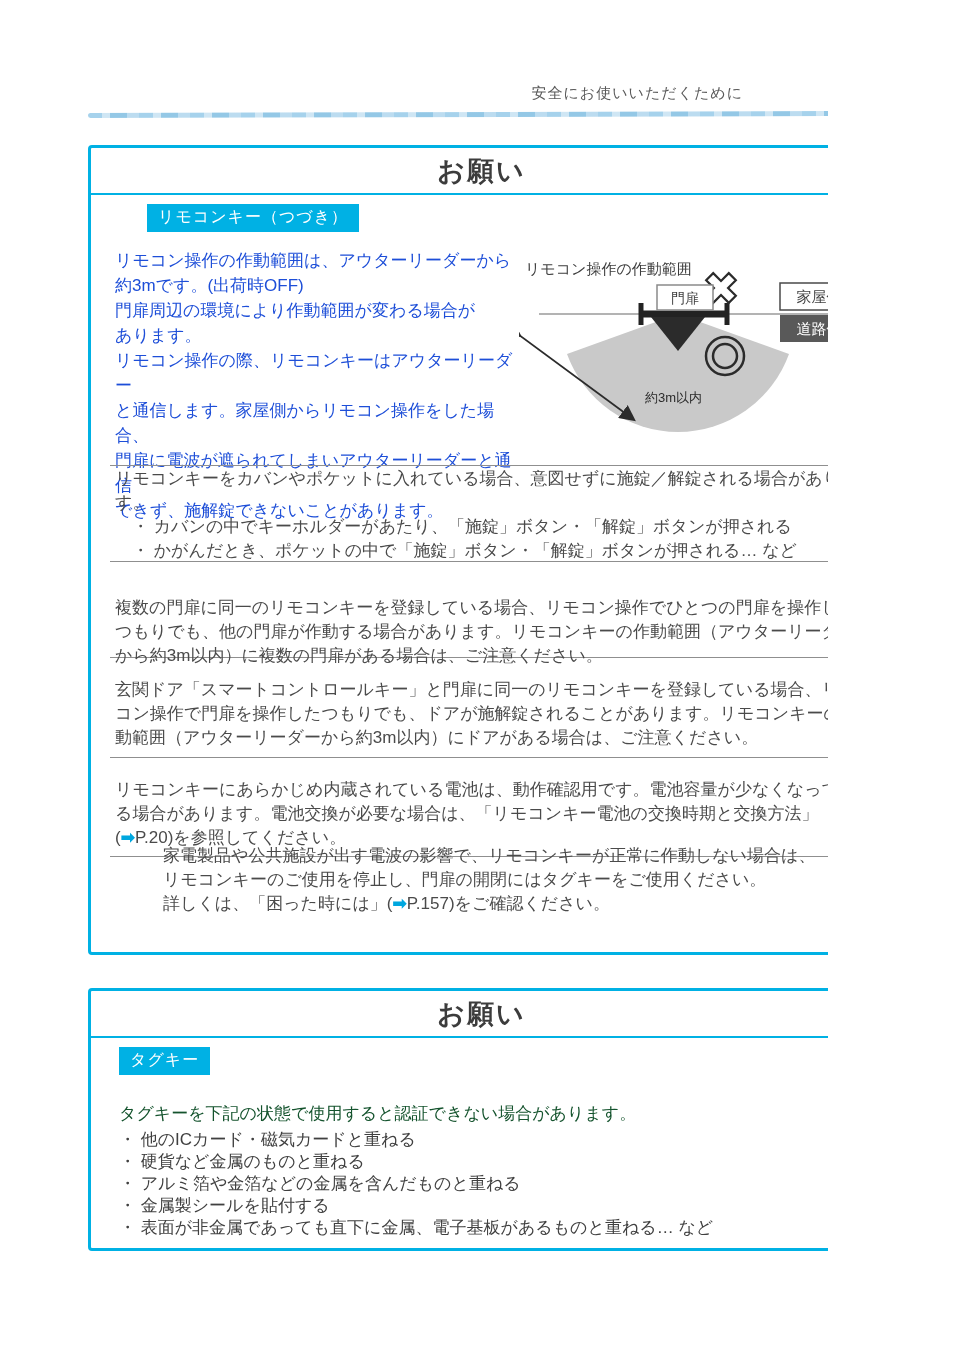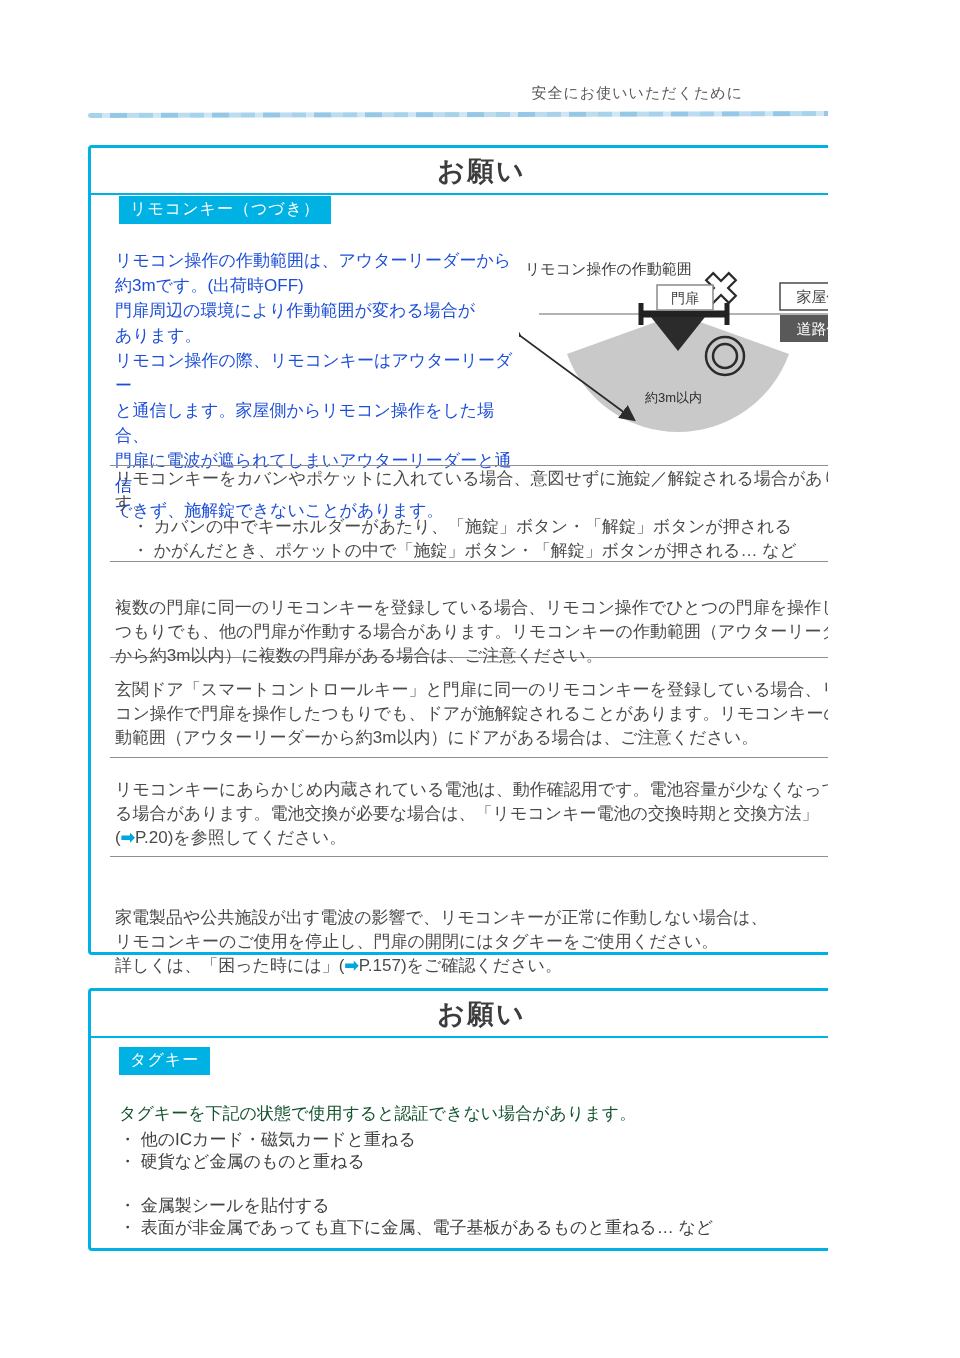--- a/index.html
+++ b/index.html
@@ -22,34 +22,34 @@
   .box1{top:145px;height:810px;}
   .box2{top:988px;height:263px;}
   .notice-title{
     height:45px;line-height:46px;text-align:center;font-size:27px;font-weight:bold;color:#3c3c3c;
     border-bottom:2px solid #00b1e4;letter-spacing:2px;
   }
   .chip{
     position:absolute;left:28px;display:inline-block;background:#00b1e4;color:#ffffff;
     font-size:16px;padding:3px 11px 4px 11px;letter-spacing:1px;
   }
-  .box1 .chip{top:48px;}
+  .box1 .chip{top:56px;margin-left:28px;}
   .box2 .chip{top:56px;}
   .intro{
     position:absolute;left:24px;top:100px;width:410px;font-size:17px;line-height:25px;
     white-space:pre-line;color:#1d4ed8;
   }
   .diagram{position:absolute;left:428px;top:103px;width:355px;height:205px;margin:0;}
   .divider{position:absolute;left:19px;width:747px;height:1px;background:#8f8f8f;}
   .d1{top:317px;} .d2{top:413px;} .d3{top:509px;} .d4{top:609px;} .d5{top:708px;}
   .sec{
     position:absolute;left:24px;width:750px;font-size:17px;line-height:24px;
     white-space:pre-line;color:#4a4a4a;
   }
-  .s1{top:319px;} .s2{top:448px;} .s3{top:530px;} .s4{top:630px;} .s5{top:758px;}
+  .s1{top:319px;} .s2{top:448px;} .s3{top:530px;} .s4{top:630px;} .s5{top:696px;margin-left:48px;}
   .arrow-ref{color:#00a7df;font-weight:bold;}
   .box2-intro{
     position:absolute;left:28px;top:112px;width:740px;font-size:17px;line-height:22px;color:#14532d;
   }
   .bullet{
     position:absolute;left:28px;width:740px;font-size:17px;line-height:22px;color:#404040;
   }
   .side-tab{position:absolute;left:883px;top:155px;width:77px;height:86px;background:#00b1e4;}
   .side-text{
     position:absolute;left:890px;top:253px;height:290px;
@@ -138,20 +138,21 @@
 リモコンキーのご使用を停止し、門扉の開閉にはタグキーをご使用ください。
 詳しくは、「困った時には」(</span><span class="arrow-ref">➡</span><span>P.157</span><span>)をご確認ください。</span></div>
   </section>
 
   <section class="notice-box box2">
     <div class="notice-title">お願い</div>
     <div class="chip">タグキー</div>
     <div class="box2-intro">タグキーを下記の状態で使用すると認証できない場合があります。</div>
     <div class="bullet" style="top:138px;">・ 他のICカード・磁気カードと重ねる</div>
     <div class="bullet" style="top:160px;">・ 硬貨など金属のものと重ねる</div>
+    <div class="bullet" style="top:182px;">・ アルミ箔や金箔などの金属を含んだものと重ねる</div>
     <div class="bullet" style="top:204px;">・ 金属製シールを貼付する</div>
     <div class="bullet" style="top:226px;">・ 表面が非金属であっても直下に金属、電子基板があるものと重ねる… など</div>
   </section>
 
   <div class="side-tab"></div>
   <div class="side-text">安全にお使いいただくために</div>
 
   <div class="page-num">9</div>
 </div>
 

